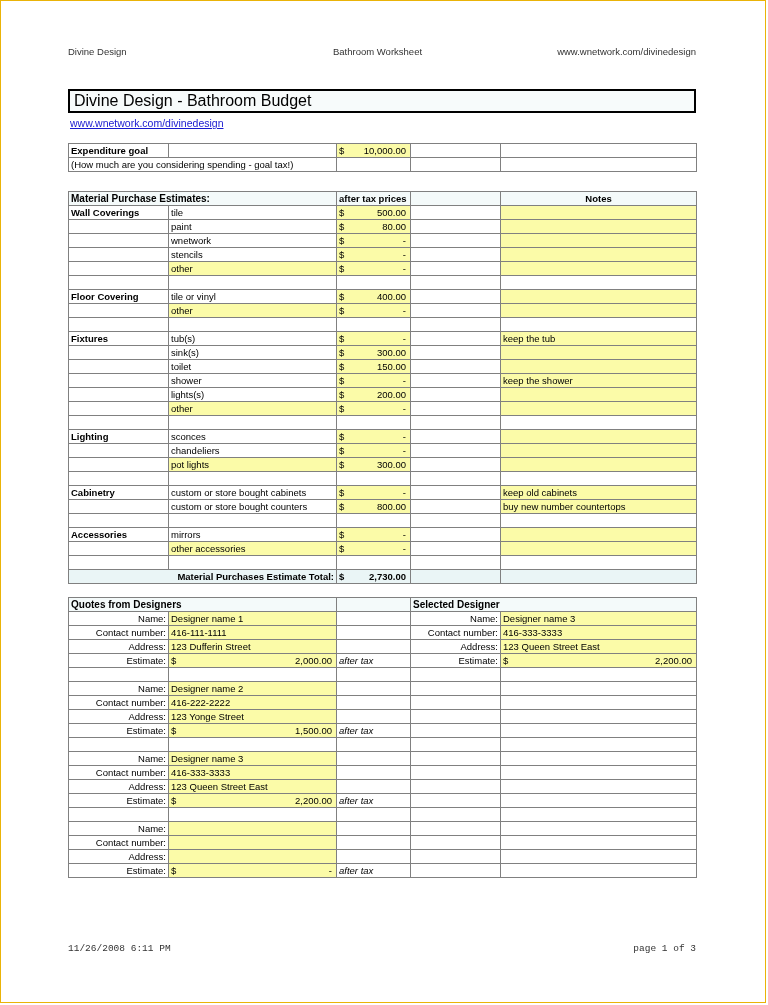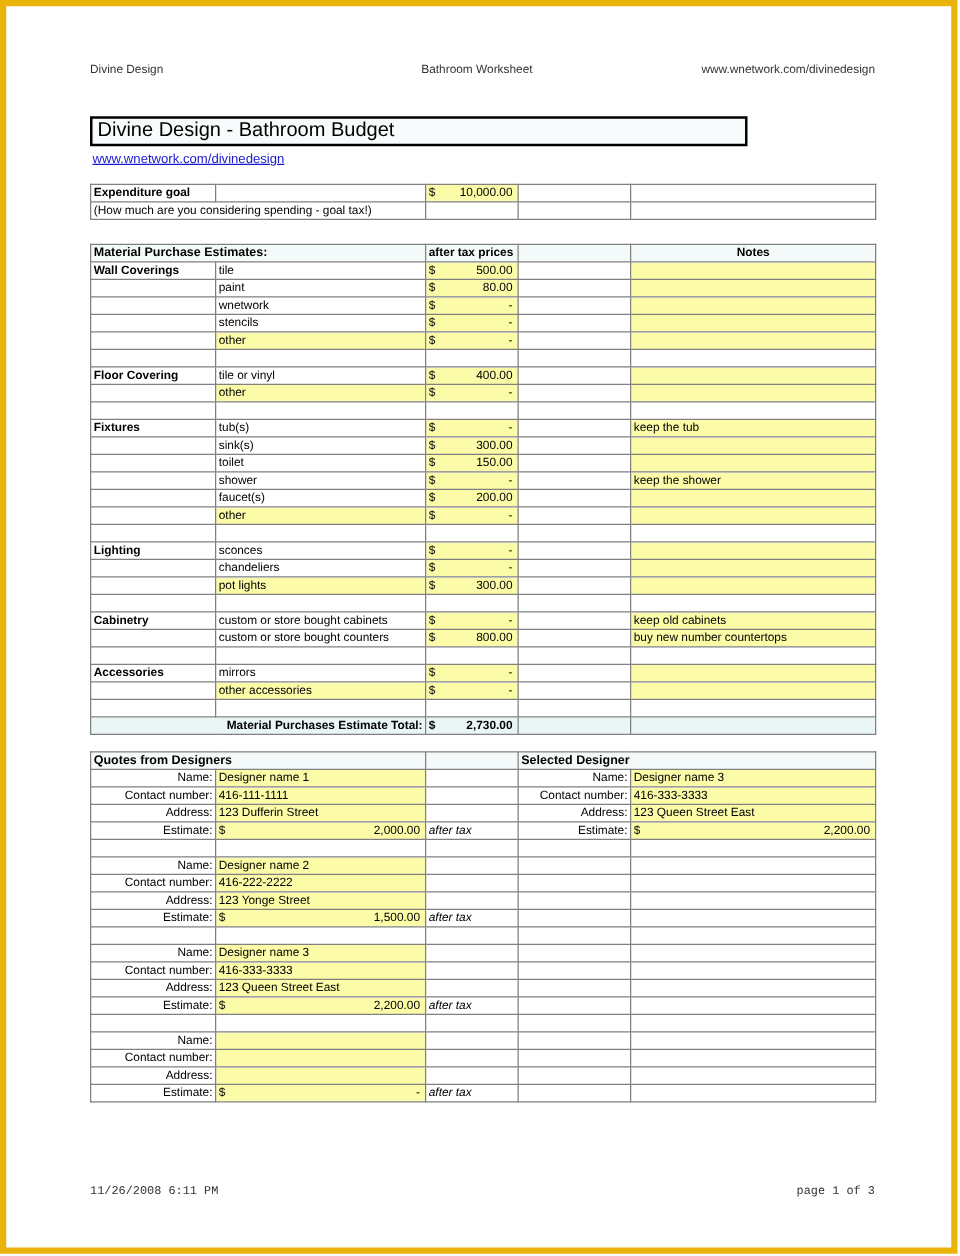--- a/index.html
+++ b/index.html
@@ -11,21 +11,21 @@
     width: 768px;
     height: 1005px;
     font-family: "Liberation Sans", sans-serif;
     -webkit-font-smoothing: none;
   }
   .page {
     position: relative;
     width: 766px;
     height: 1003px;
     box-sizing: border-box;
-    border: 5px solid #eab308;
+    border: 1px solid #eab308;
     background: #ffffff;
     overflow: hidden;
   }
   .inner {
     position: absolute;
     left: 0; top: 0; right: 0; bottom: 0;
   }
 
   
   .pg-header {
@@ -46,21 +46,21 @@
     font-size: 9.5px;
     color: #333;
     font-family: Liberation Mono, monospace;
   }
   .pg-footer .f-left  { flex: 1; }
   .pg-footer .f-right { text-align: center; }
 
   
   .title-band {
     position: absolute;
-    left: 67px; top: 88px; width: 526px; height: 24px;
+    left: 67px; top: 88px; width: 628px; height: 24px;
     box-sizing: border-box;
     border: 2px solid #000;
     background: #f7fbfb;
     display: flex;
     align-items: center;
     padding-left: 4px;
     font-size: 16px;
     color: #000;
   }
   .title-link {
@@ -325,21 +325,21 @@
               <span class="money">
                 <span>$</span>
                 <span class="amt">-</span>
               </span>
             </td>
             <td></td>
             <td class="outer-r yel">keep the shower</td>
           </tr>
           <tr>
             <td class="outer-l"></td>
-            <td>faucet(s)</td>
+            <td>lights(s)</td>
             <td class="yel">
               <span class="money">
                 <span>$</span>
                 <span class="amt">200.00</span>
               </span>
             </td>
             <td></td>
             <td class="outer-r yel"></td>
           </tr>
           <tr>

